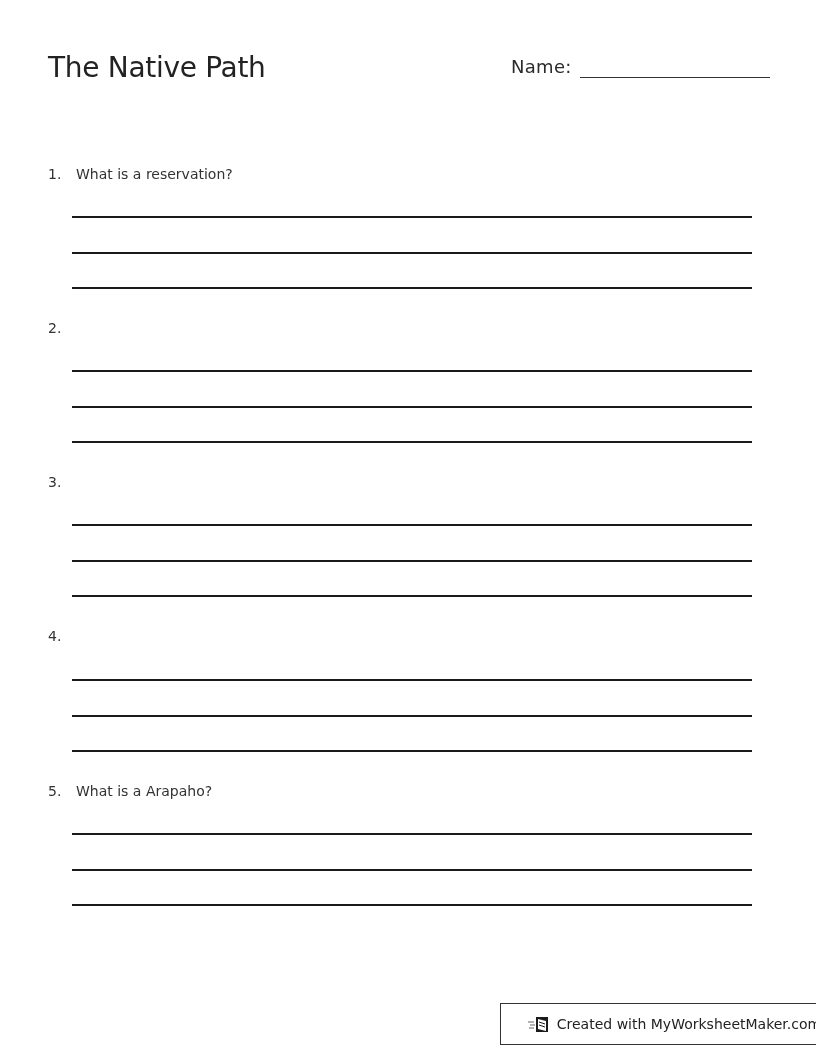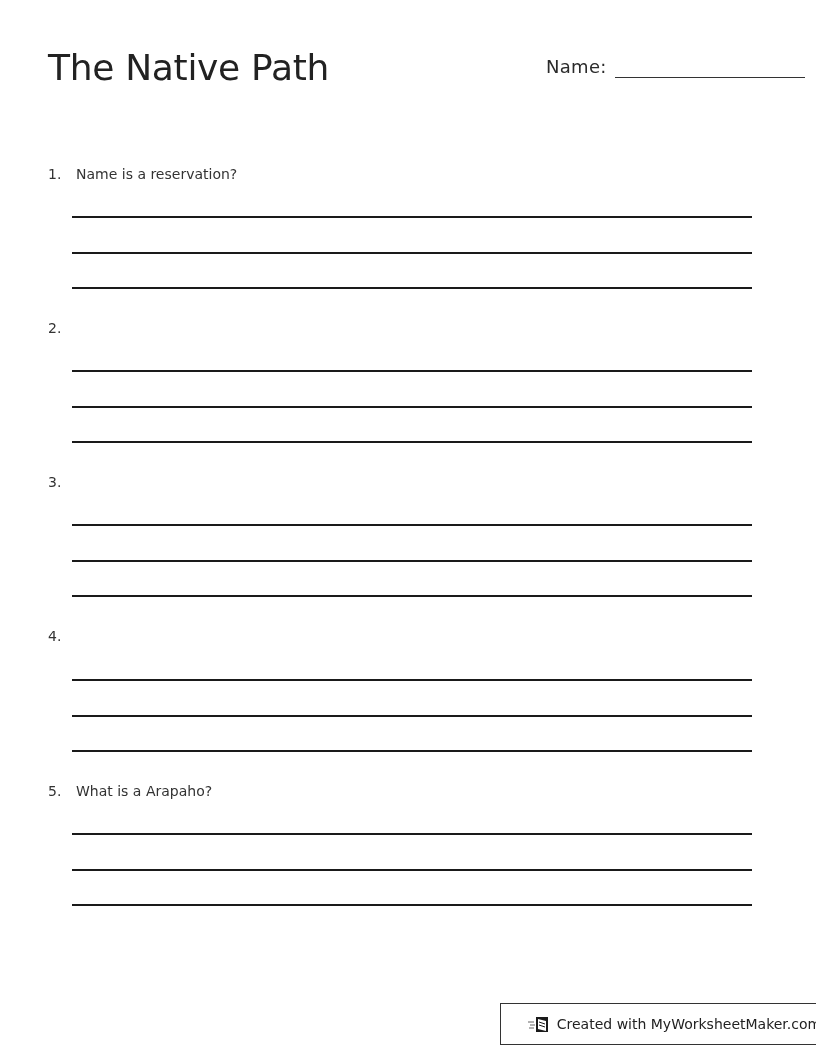--- a/index.html
+++ b/index.html
@@ -3,28 +3,28 @@
   <meta charset="utf-8">
   <style>
     html, body { margin: 0; padding: 0; background: #ffffff; }
     body {
       width: 816px; height: 1056px; position: relative; overflow: hidden;
       font-family: "DejaVu Sans", "Liberation Sans", sans-serif;
       color: #2b2b2b;
     }
     .title {
       position: absolute; left: 48px; top: 46px;
-      font-size: 36px; font-weight: normal; color: #222;
+      font-size: 28px; font-weight: normal; color: #222;
       letter-spacing: -0.3px; margin: 0; line-height: 44px;
     }
     .name-block {
       position: absolute; left: 511px; top: 52px; height: 26px;
       display: flex; align-items: flex-end;
     }
-    .name-label { font-size: 18px; color: #2b2b2b; line-height: 22px; letter-spacing: 0.3px; margin-left: 35px; }
+    .name-label { font-size: 18px; color: #2b2b2b; line-height: 22px; letter-spacing: 0.3px; }
     .name-input {
       margin-left: 8px; width: 190px; height: 24px;
       border: none; border-bottom: 1.5px solid #333; outline: none;
       background: transparent; font-size: 16px; padding: 0;
     }
     .question {
       position: absolute; left: 48px; width: 720px;
     }
     .q-head { display: flex; font-size: 14px; line-height: 18px; color: #333; }
     .q-num { width: 28px; }
@@ -47,21 +47,21 @@
 <h1 class="title">The Native Path</h1>
 
 <div class="name-block">
   <span class="name-label">Name:</span>
   <input class="name-input" type="text" value="" style="">
 </div>
 
 <div class="question" style="top:165px;">
   <div class="q-head">
     <span class="q-num">1.</span>
-    <span class="q-text">Name is a reservation?</span>
+    <span class="q-text">What is a reservation?</span>
   </div>
   <div class="ans-line" style="top:51px;"></div>
   <div class="ans-line" style="top:87px;"></div>
   <div class="ans-line" style="top:122px;"></div>
 </div>
 
 <div class="question" style="top:319px;">
   <div class="q-head">
     <span class="q-num">2.</span>
   </div>

